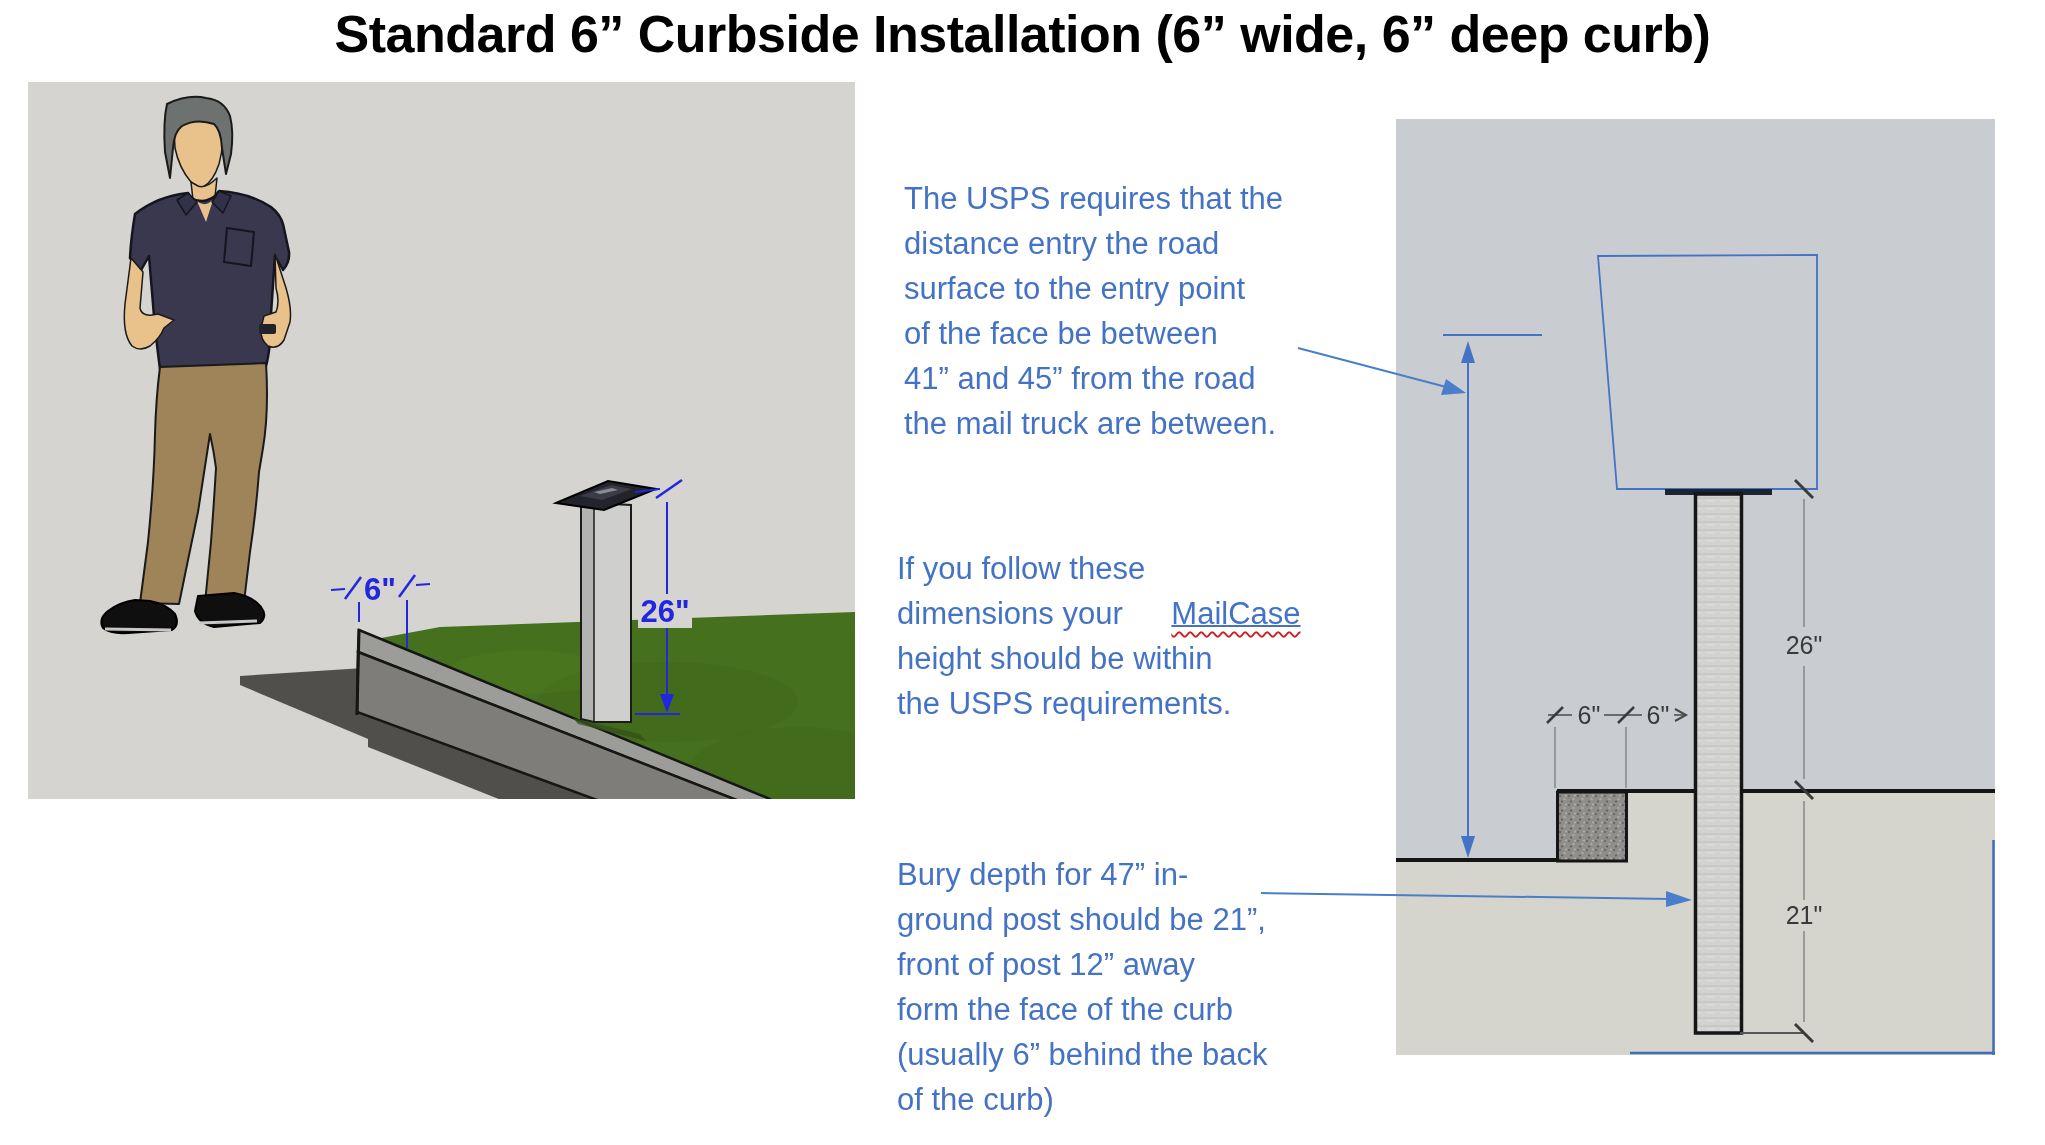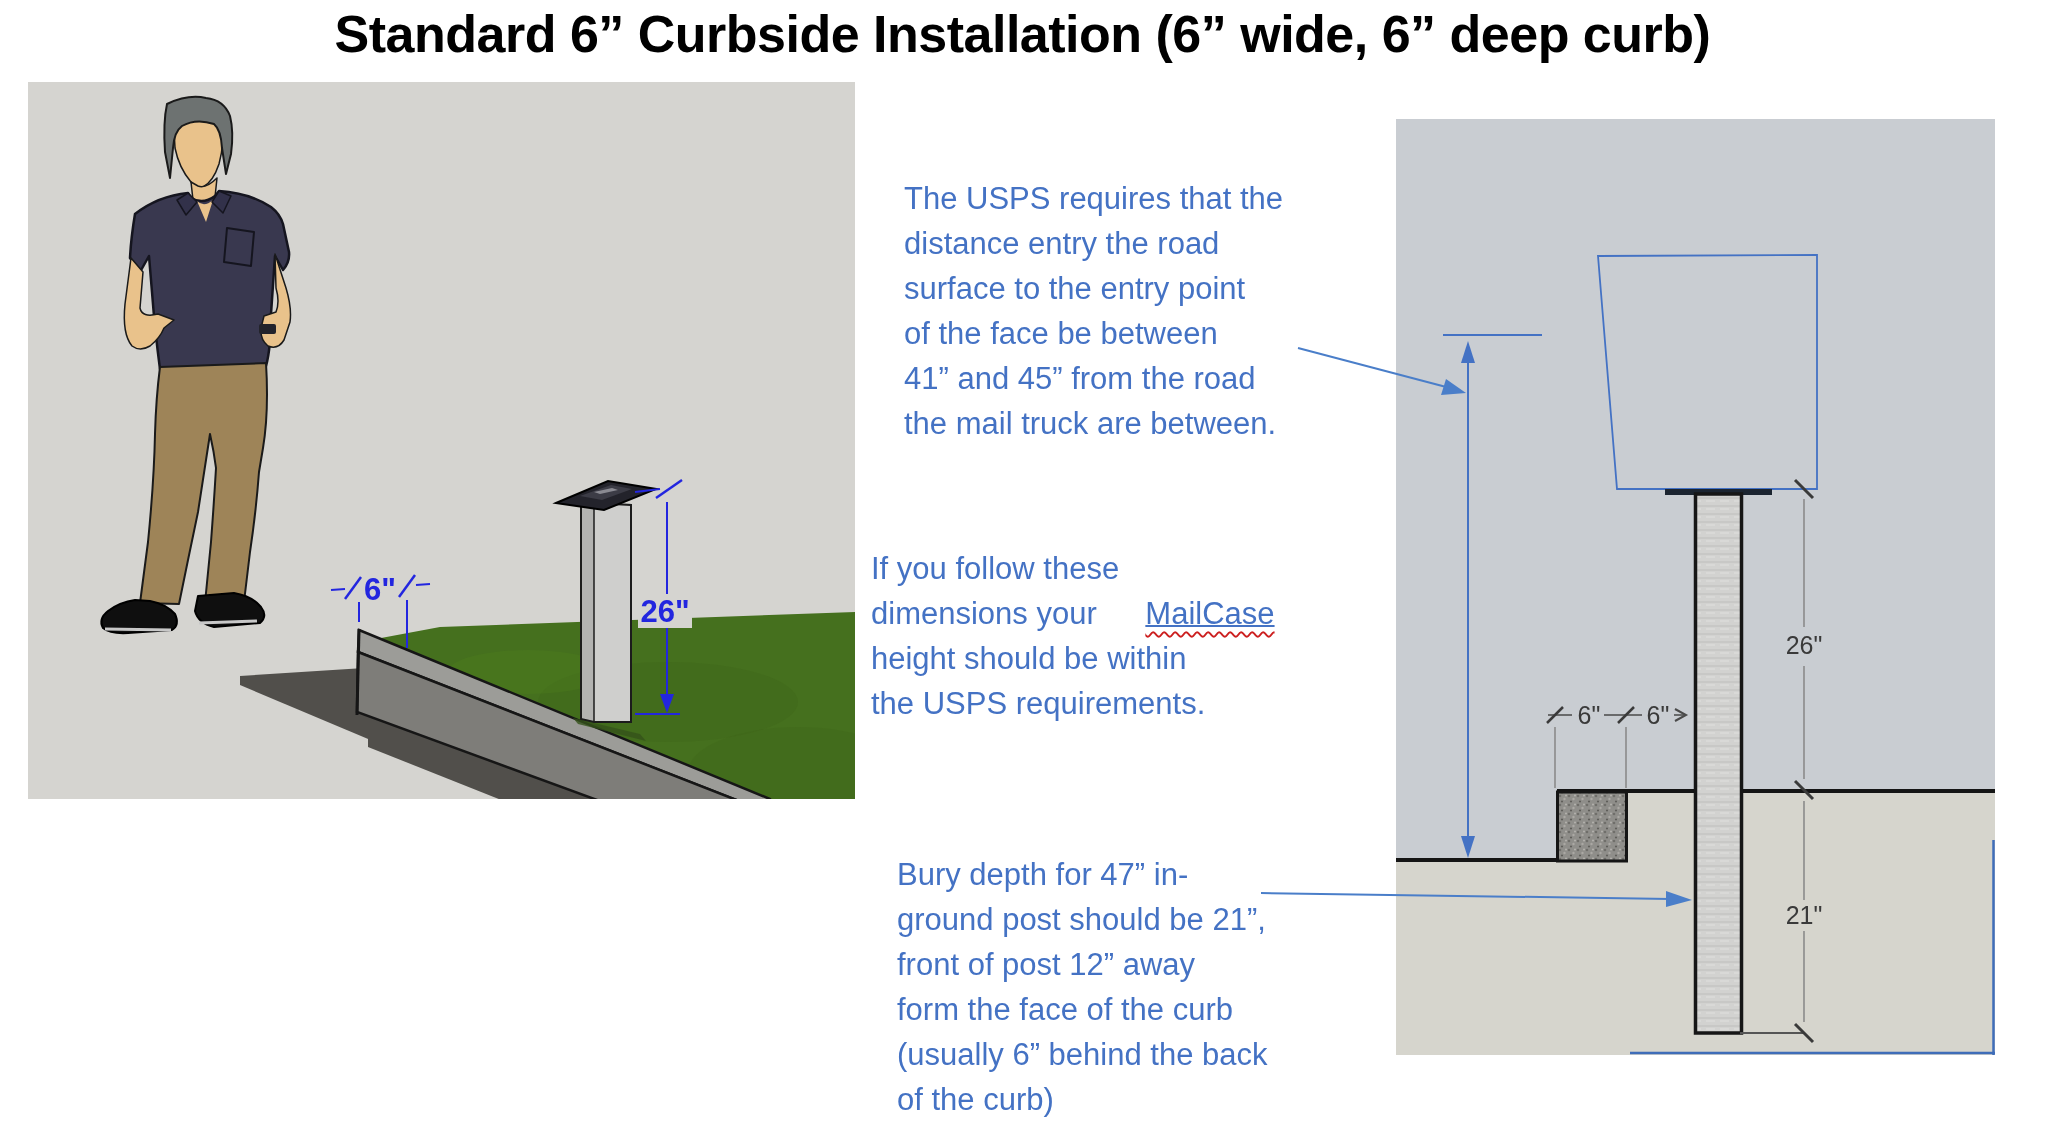--- a/index.html
+++ b/index.html
@@ -5,21 +5,21 @@
   html,body{margin:0;padding:0;background:#fff;}
   .canvas{position:relative;width:2045px;height:1145px;background:#ffffff;overflow:hidden;
           font-family:"Liberation Sans", sans-serif;}
   .title{position:absolute;left:0;top:4px;width:100%;text-align:center;
          font-size:52px;font-weight:700;color:#000;letter-spacing:-0.5px;}
   .panel{position:absolute;overflow:hidden;}
   #left-panel{left:28px;top:82px;width:827px;height:717px;background:#d5d4d0;}
   #right-panel{left:1396px;top:119px;width:599px;height:936px;background:#c9cdd2;}
   .note{position:absolute;color:#4472c4;font-size:31px;line-height:45px;white-space:nowrap;}
   #note-usps{left:874px;top:176px;margin-left:30px;}
-  #note-follow{left:871px;top:546px;}
+  #note-follow{left:897px;top:546px;}
   #note-bury{left:897px;top:852px;}
   .u-link{text-decoration:underline;text-decoration-thickness:1.5px;}
   .squig{text-decoration:underline wavy #cc1f1f 1.5px;text-underline-offset:7px;margin-left:40px;}
   svg{display:block;}
   .overlay{position:absolute;left:0;top:0;pointer-events:none;}
 </style>
 </head>
 <body>
 
 <div class="canvas">

